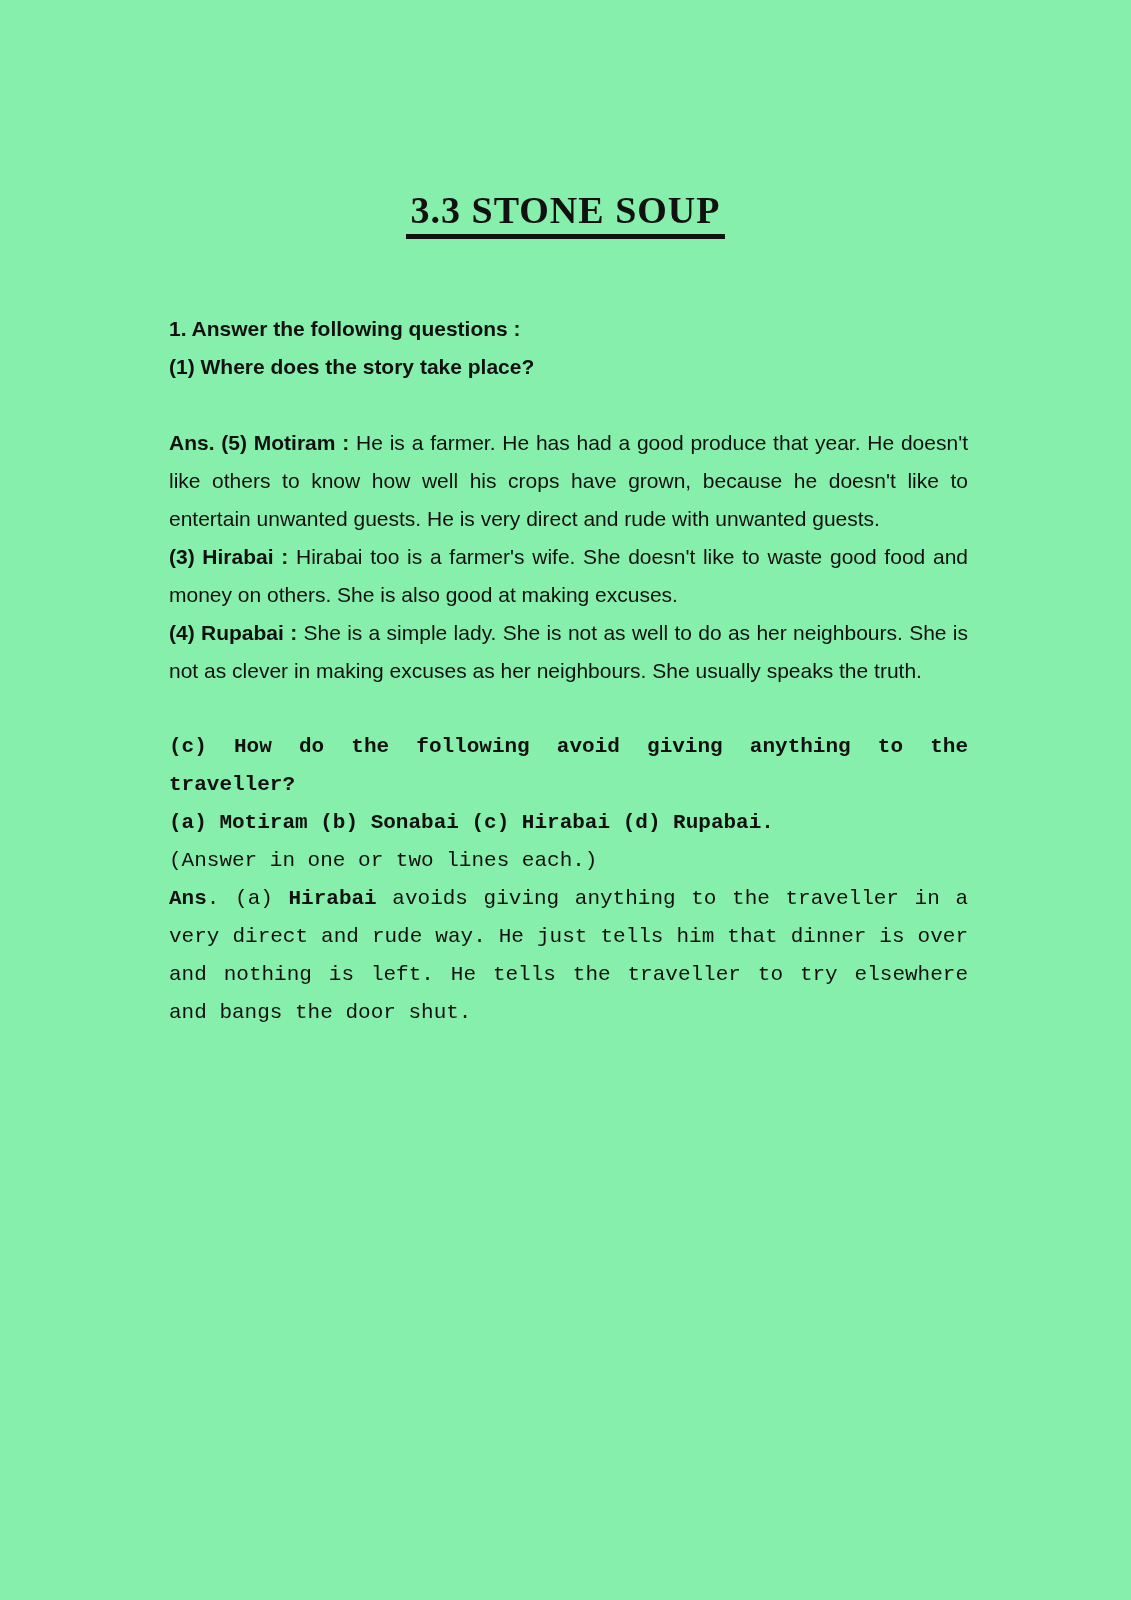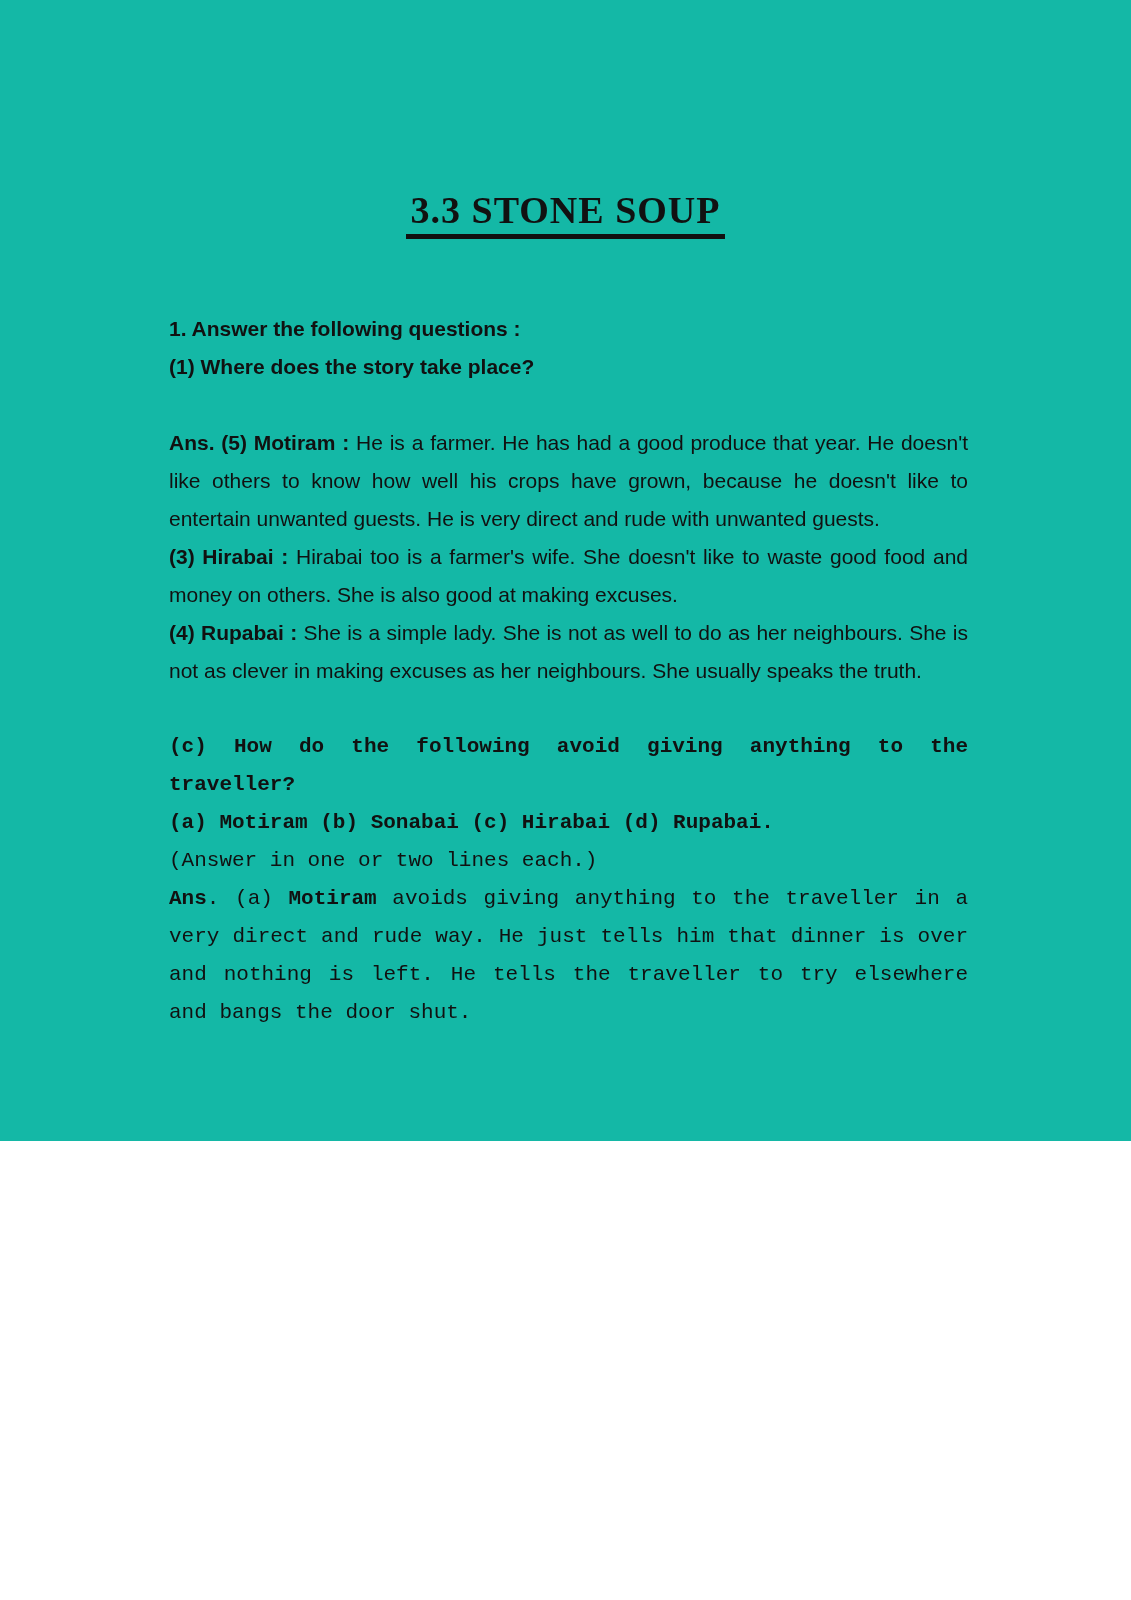--- a/index.html
+++ b/index.html
@@ -3,22 +3,22 @@
 <meta charset="utf-8">
 <style>
   html, body {
     margin: 0;
     padding: 0;
     background: #ffffff;
   }
   .page {
     position: relative;
     width: 1131px;
-    height: 1141px;
-    background: #14b8a6;
+    height: 1600px;
+    background: #86efac;
     color: #111111;
     overflow: hidden;
   }
   .doc-title {
     position: absolute;
     top: 188px;
     left: 0;
     width: 100%;
     text-align: center;
   }
@@ -74,16 +74,16 @@
       </div>
       <div class="section">
         <p class="para"><span class="run bold">Ans. (5) Motiram : </span><span class="run">He is a farmer. He has had a good produce that year. He doesn't like others to know how well his crops have grown, because he doesn't like to entertain unwanted guests. He is very direct and rude with unwanted guests.</span></p>
         <p class="para"><span class="run bold">(3) Hirabai : </span><span class="run">Hirabai too is a farmer's wife. She doesn't like to waste good food and money on others. She is also good at making excuses.</span></p>
         <p class="para"><span class="run bold">(4) Rupabai : </span><span class="run">She is a simple lady. She is not as well to do as her neighbours. She is not as clever in making excuses as her neighbours. She usually speaks the truth.</span></p>
       </div>
       <div class="section">
         <p class="para"><span class="run bold">(c) How do the following avoid giving anything to the traveller?</span></p>
         <p class="para"><span class="run bold">(a) Motiram (b) Sonabai (c) Hirabai (d) Rupabai.</span></p>
         <p class="para"><span class="run">(Answer in one or two lines each.)</span></p>
-        <p class="para"><span class="run bold">Ans</span><span class="run">. (a) </span><span class="run bold">Motiram</span><span class="run"> avoids giving anything to the traveller in a very direct and rude way. He just tells him that dinner is over and nothing is left. He tells the traveller to try elsewhere and bangs the door shut.</span></p>
+        <p class="para"><span class="run bold">Ans</span><span class="run">. (a) </span><span class="run bold">Hirabai</span><span class="run"> avoids giving anything to the traveller in a very direct and rude way. He just tells him that dinner is over and nothing is left. He tells the traveller to try elsewhere and bangs the door shut.</span></p>
       </div>
     </div>
 </div>
 
 </body></html>

